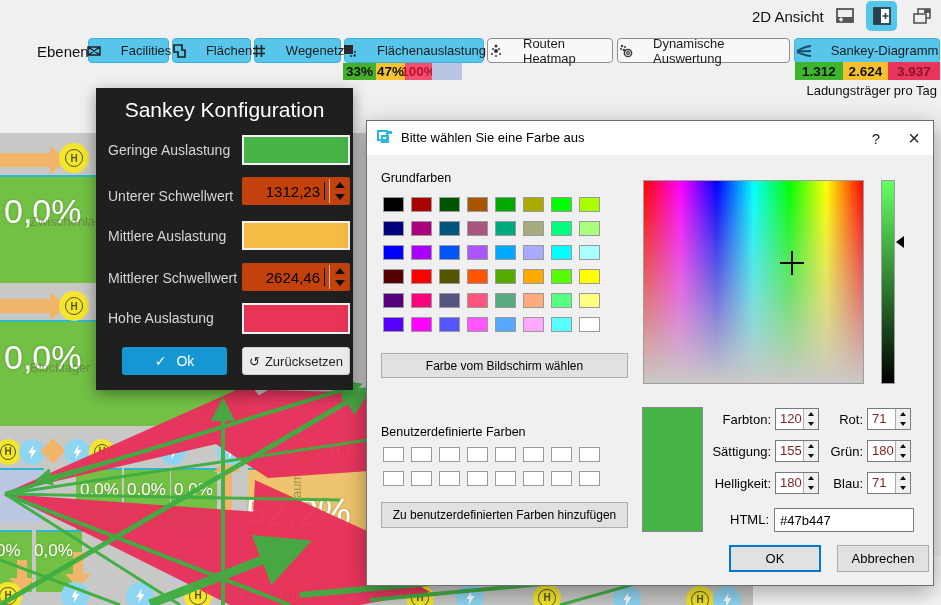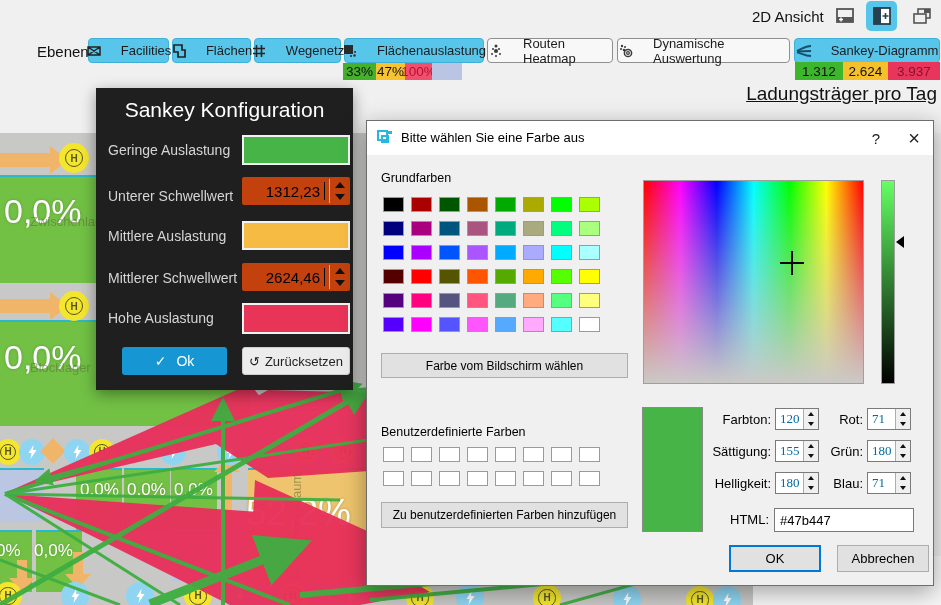--- a/index.html
+++ b/index.html
@@ -14,22 +14,22 @@
   .win-icon.active { background:#55c5ea; border-radius:5px; width:31px; height:30px; top:1px; }
   .layers-label { position:absolute; left:37px; top:43px; font-size:15px; color:#111; }
   .tb-btn { position:absolute; top:38px; height:25px; border-radius:4px; display:flex; align-items:center; justify-content:center; gap:19px;
             font-size:13px; color:#1c1c1e; cursor:pointer; }
   .tb-btn.on  { background:#57c6ea; border:1px solid #3fb0d8; }
   .tb-btn.off { background:#f8f8f8; border:1px solid #8f8f8f; }
   .tb-btn svg { flex:0 0 auto; }
 
   
   .legend { position:absolute; display:flex; font-size:13.5px; }
-  .legend .cell { display:flex; align-items:center; justify-content:center; height:17px; padding:8px 4px; color:#111; }
-  .legend-caption { position:absolute; font-size:19px; color:#111;text-decoration:underline; }
+  .legend .cell { display:flex; align-items:center; justify-content:center; height:17px; padding:8px 4px; color:#111;font-weight:bold; }
+  .legend-caption { position:absolute; font-size:13px; color:#111; }
 
   
   #map { position:absolute; left:0; top:133px; width:941px; height:472px; background:#c8c8c6; z-index:1; overflow:hidden; }
   .zone { position:absolute; }
   .map-label { position:absolute; color:#fff; text-shadow:0 0 3px rgba(60,70,40,.35); white-space:nowrap; }
   .map-label.big { font-size:34px; }
   .map-label.huge { font-size:37px; }
   .map-label.small { font-size:17px; }
   .area-name { position:absolute; color:rgba(95,110,60,.55); font-size:13px; white-space:nowrap; }
   .circle { position:absolute; border-radius:50%; display:flex; align-items:center; justify-content:center; }
@@ -78,21 +78,21 @@
           background-blend-mode:normal; }
   #grad .cross { position:absolute; left:136px; top:70px; width:24px; height:24px; }
   #grad .cross:before { content:""; position:absolute; left:11px; top:0; width:2px; height:24px; background:#000; }
   #grad .cross:after  { content:""; position:absolute; left:0; top:11px; width:24px; height:2px; background:#000; }
   #vstrip { position:absolute; left:514px; top:59px; width:14px; height:204px; border:1px solid #9f9f9f; }
   #vstrip-arrow { position:absolute; left:529px; top:115px; width:0; height:0;
                   border-top:6px solid transparent; border-bottom:6px solid transparent; border-right:8px solid #000; }
   #preview { position:absolute; left:275px; top:286px; width:61px; height:125px; border:1px solid #8a8a8a; }
   .fieldlab { position:absolute; width:90px; text-align:right; font-size:13px; color:#000; }
   .qt-spin { position:absolute; width:44px; height:22px; background:#fff; border:1px solid #7a7a7a; }
-  .qt-spin .v { position:absolute; left:4px; top:0; line-height:20px; font-size:13px; color:#0369a1;font-family:Liberation Serif, serif; }
+  .qt-spin .v { position:absolute; left:4px; top:0; line-height:20px; font-size:13px; color:#7f1d1d; }
   .qt-spin .arr { position:absolute; right:0; top:0; bottom:0; width:15px; border-left:1px solid #adadad; background:#f0f0f0;
                   display:flex; flex-direction:column; align-items:center; justify-content:space-around; }
   .qt-spin .arr .tri-up { border-left-width:3.5px; border-right-width:3.5px; border-bottom-width:4px; }
   .qt-spin .arr .tri-down { border-left-width:3.5px; border-right-width:3.5px; border-top-width:4px; }
   #html-input { position:absolute; left:407px; top:387px; width:140px; height:24px; border:1px solid #7a7a7a; font-size:13px;
                 padding-left:5px; font-family:"Liberation Sans",sans-serif; color:#000; background:#fff; }
   #ok-btn { border:2px solid #0078d7; }
   #ok-btn, #cancel-btn { font-size:13px; }
 </style>
 </head>

